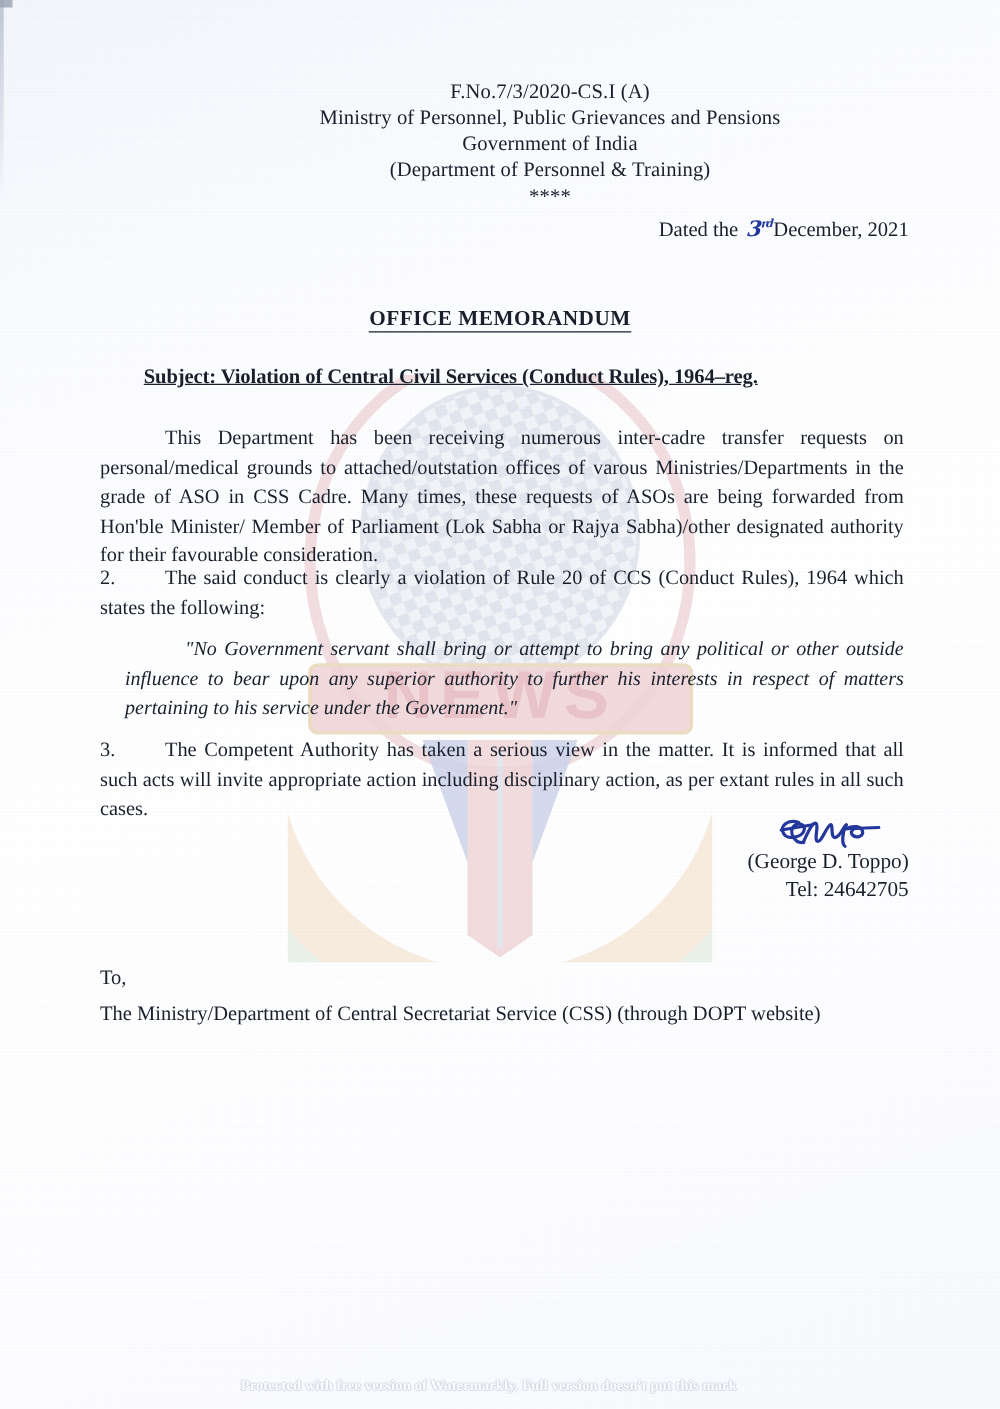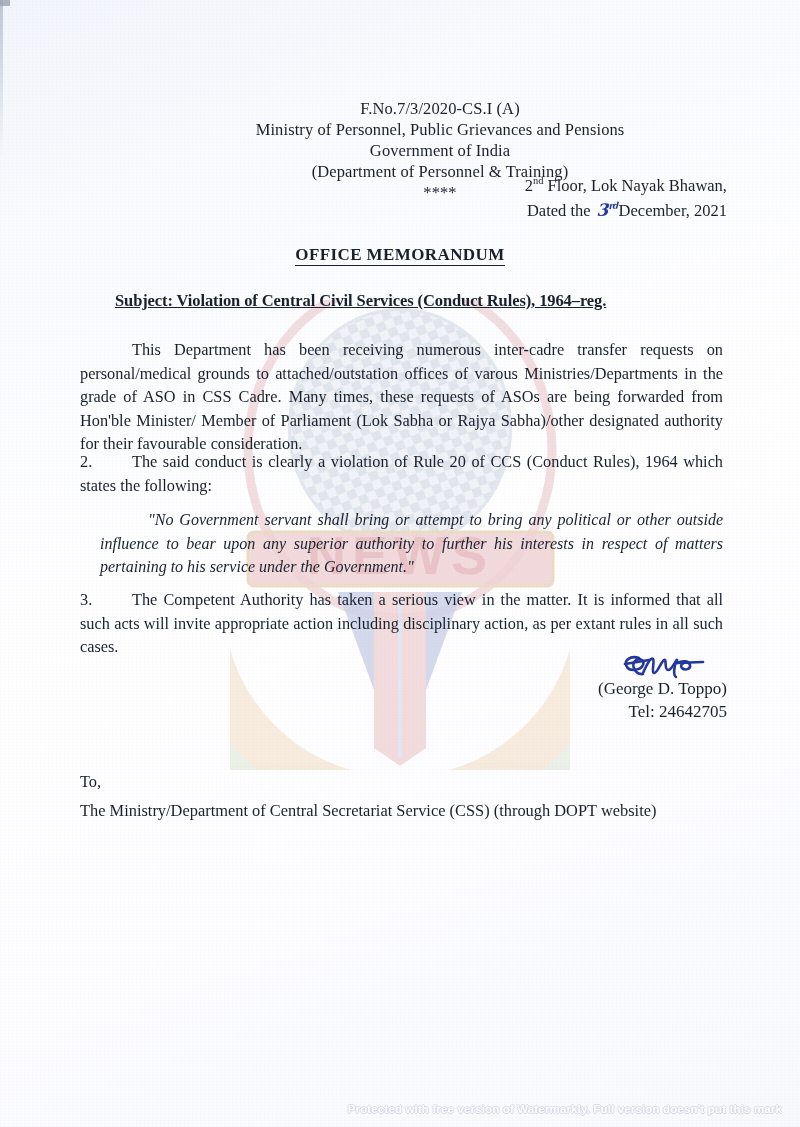--- a/index.html
+++ b/index.html
@@ -74,21 +74,20 @@
     text-align: center;
     font-size: 16.5px;
     line-height: 21px;
     letter-spacing: .1px;
   }
   .hdr-block {
     position: absolute;
     left: 140px;
     top: 62px;
     width: 600px;
-    margin-top: 36px;
   }
 
   .addr {
     position: absolute;
     right: 73px;
     top: 170px;
     text-align: right;
     font-size: 16.5px;
     line-height: 21.5px;
     white-space: nowrap;
@@ -191,22 +190,22 @@
     top: 801px;
     font-size: 16.4px;
   }
 
   
   .wm-footer {
     position: absolute;
     left: 0;
     bottom: 12px;
     width: 782px;
-    text-align: right;
-    font-family: Liberation Sans, sans-serif;
+    text-align: center;
+    font-family: Liberation Serif, serif;
     font-size: 11.5px;
     font-weight: bold;
     letter-spacing: .15px;
     color: #ffffff;
     text-shadow:
        0 1px 0 rgba(205,212,226,.95),
        0 -1px 0 rgba(205,212,226,.75),
        1px 0 0 rgba(205,212,226,.8),
       -1px 0 0 rgba(205,212,226,.8);
     z-index: 4;
@@ -268,21 +267,20 @@
 
     <div class="hdr-block">
       <div class="hdr">F.No.7/3/2020-CS.I (A)</div>
       <div class="hdr">Ministry of Personnel, Public Grievances and Pensions</div>
       <div class="hdr">Government of India</div>
       <div class="hdr">(Department of Personnel &amp; Training)</div>
       <div class="hdr stars">****</div>
     </div>
 
     <div class="addr">
-      <div><span>2</span><sup>nd</sup><span> Floor, Lok Nayak Bhawan,</span></div>
       <div><span>Dated the </span><span class="ink-date"><span>3</span><sup>rd</sup></span><span>December, 2021</span></div>
     </div>
 
     <div class="om-title">
       <span>OFFICE MEMORANDUM</span>
     </div>
 
     <div class="subject">Subject: Violation of Central Civil Services (Conduct Rules), 1964–reg.</div>
 
     <div class="para indent p1">This Department has been receiving numerous inter-cadre transfer requests on personal/medical grounds to attached/outstation offices of varous Ministries/Departments in the grade of ASO in CSS Cadre. Many times, these requests of ASOs are being forwarded from Hon'ble Minister/ Member of Parliament (Lok Sabha or Rajya Sabha)/other designated authority for their favourable consideration.</div>

